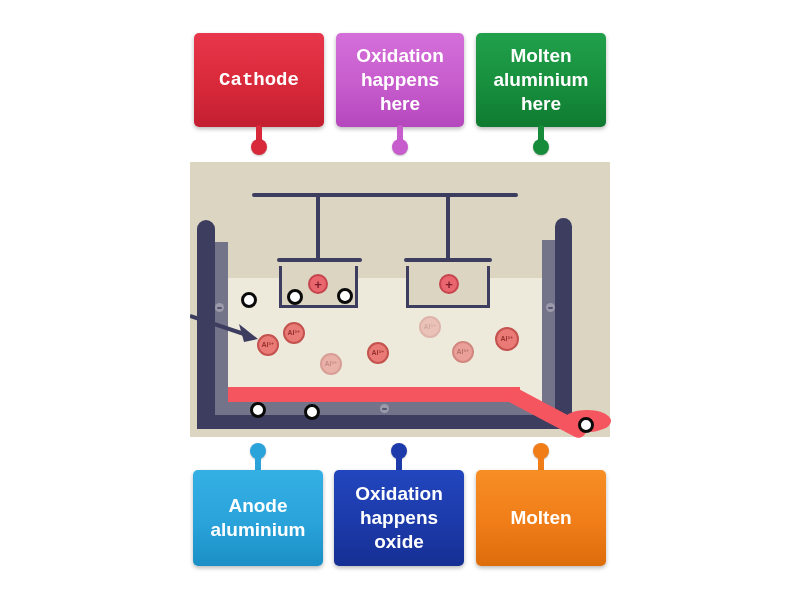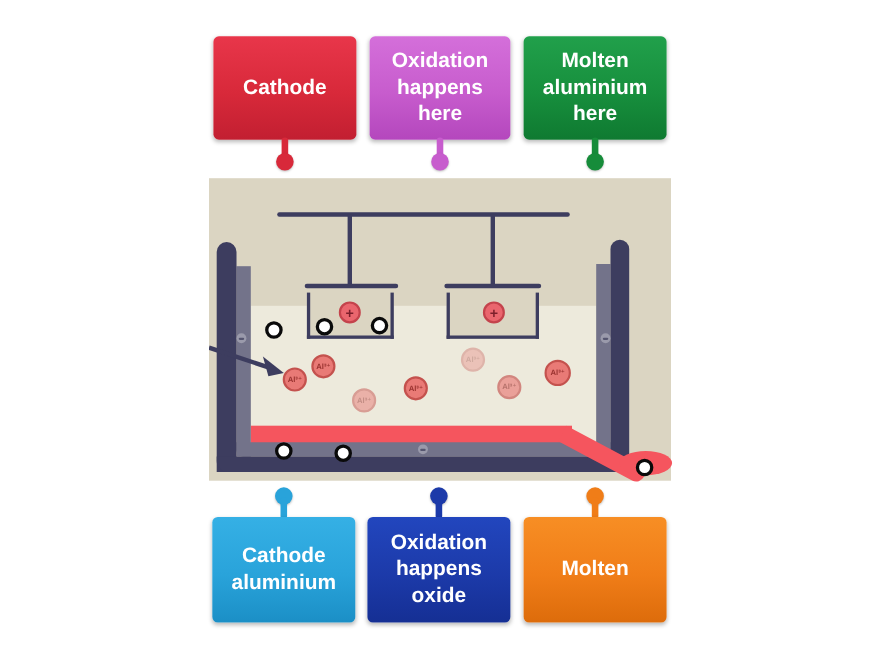--- a/index.html
+++ b/index.html
@@ -5,21 +5,21 @@
   html,body{margin:0;padding:0;background:#ffffff;}
   body{width:800px;height:600px;position:relative;overflow:hidden;
        font-family:"Liberation Sans","DejaVu Sans",sans-serif;}
   .abs{position:absolute;}
 
   
   .card{position:absolute;display:flex;align-items:center;justify-content:center;
         text-align:center;color:#fff;font-weight:bold;font-size:19px;line-height:24px;
         border-radius:5px;box-sizing:border-box;padding:0 3px;
         box-shadow:0 2px 4px rgba(0,0,0,0.28);}
-  .card-red   {background:linear-gradient(180deg,#e8364a 0%,#d8293a 55%,#c21f31 100%);}
+  .card-red   {background:linear-gradient(180deg,#e8364a 0%,#d8293a 55%,#c21f31 100%);font-family:Liberation Mono, monospace;}
   .card-purple{background:linear-gradient(180deg,#d46fda 0%,#c75ccd 55%,#b447bd 100%);}
   .card-green {background:linear-gradient(180deg,#21a04b 0%,#178f3d 55%,#0f7a31 100%);}
   .card-lblue {background:linear-gradient(180deg,#35b0e5 0%,#29a3da 55%,#1b8fc6 100%);}
   .card-dblue {background:linear-gradient(180deg,#2246be 0%,#1c3aa9 55%,#152f94 100%);}
   .card-orange{background:linear-gradient(180deg,#f78e24 0%,#f07d18 55%,#dd6c0b 100%);}
 
   
   .stem{position:absolute;width:6px;height:20px;border-radius:3px;}
   .dot {position:absolute;width:16px;height:16px;border-radius:50%;
         box-shadow:0 1px 2px rgba(0,0,0,0.25);}
@@ -134,21 +134,21 @@
 
 <div class="card card-green" style="left:476px;top:33px;width:130px;height:94px;">
   <span>Molten aluminium here</span>
 </div>
 <div class="stem pin-green" style="left:538px;top:125px;"></div>
 <div class="dot  pin-green" style="left:533px;top:139px;"></div>
 
 <div class="dot  pin-lblue" style="left:250px;top:443px;"></div>
 <div class="stem pin-lblue" style="left:255px;top:452px;"></div>
 <div class="card card-lblue" style="left:193px;top:470px;width:130px;height:96px;">
-  <span>Cathode aluminium</span>
+  <span>Anode aluminium</span>
 </div>
 
 <div class="dot  pin-dblue" style="left:391px;top:443px;"></div>
 <div class="stem pin-dblue" style="left:396px;top:452px;"></div>
 <div class="card card-dblue" style="left:334px;top:470px;width:130px;height:96px;">
   <span>Oxidation happens oxide</span>
 </div>
 
 <div class="dot  pin-orange" style="left:533px;top:443px;"></div>
 <div class="stem pin-orange" style="left:538px;top:452px;"></div>

